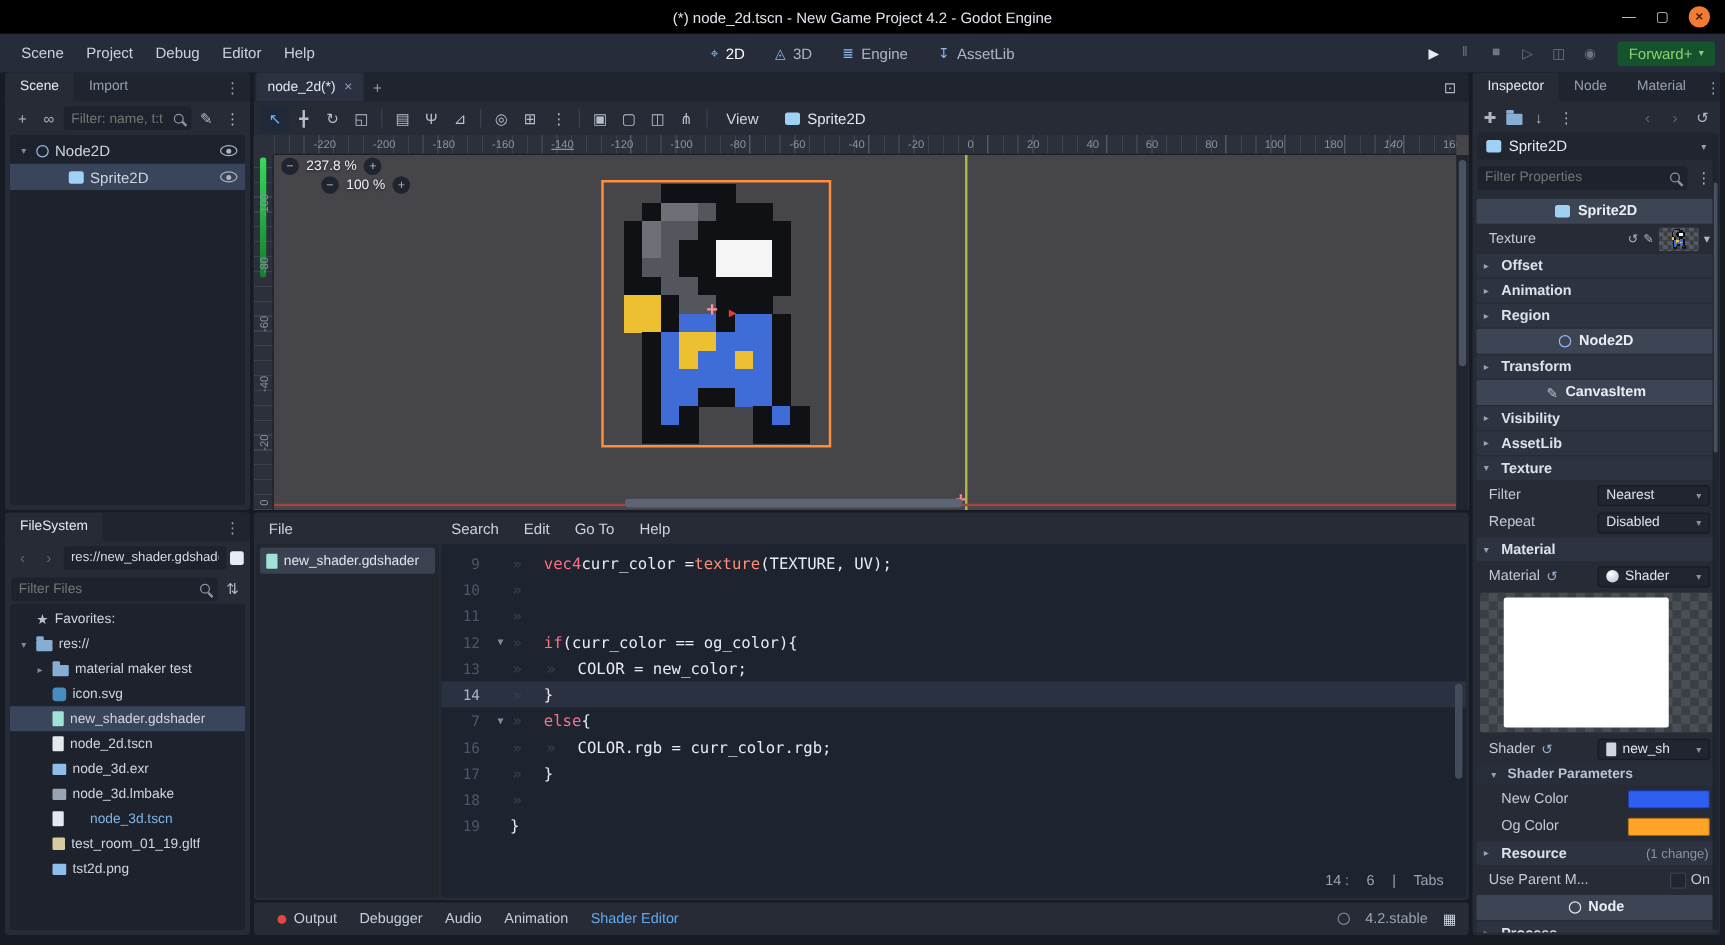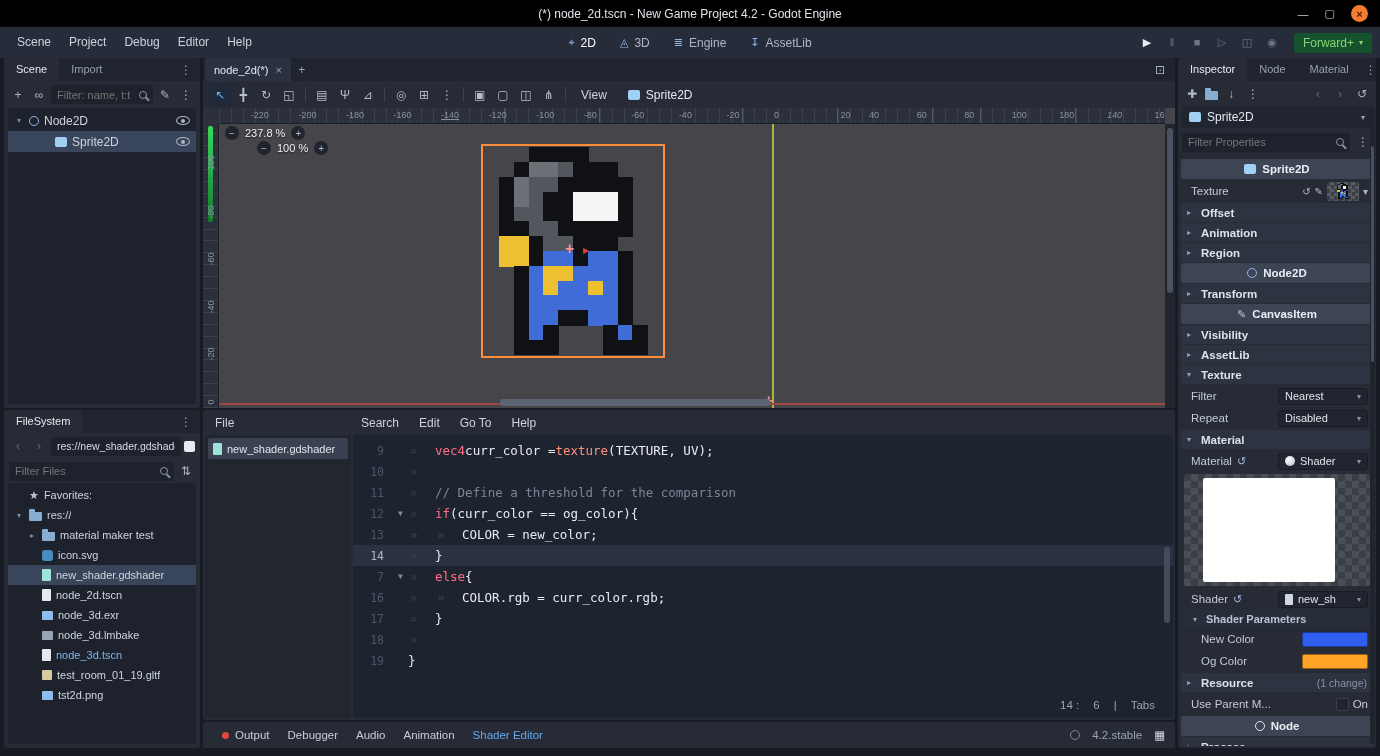--- a/index.html
+++ b/index.html
@@ -49,21 +49,21 @@
 .mag::after { content:""; position:absolute; width:5px; height:1.5px; background:#8b93a3; transform:rotate(45deg); right:-4px; bottom:-2px; }
 .eye { width:14px; height:9px; border:1px solid #aeb6c4; border-radius:50%; position:relative; flex:none; }
 .eye::after { content:""; position:absolute; width:4px; height:4px; border-radius:50%; background:#aeb6c4; left:4px; top:1.5px; }
 
 .tree { flex:1; background:#1d222c; margin:0 4px 4px; border-radius:3px; padding:2px 0; overflow:hidden; }
 .tree-row { display:flex; align-items:center; height:21px; padding:0 6px; gap:5px; font-size:12px; color:#cfd5df; }
 .tree-row.selected { background:#38455a; }
 .tree-row .arrow { width:10px; font-size:8px; color:#7e899c; text-align:center; flex:none; }
 .tree-row .guide { color:#3e4654; font-size:10px; flex:none; }
 .tree-row .lbl { white-space:nowrap; overflow:hidden; text-overflow:ellipsis; }
-.tree-row .lbl.accent { color:#7fb5e8; }
+.tree-row .lbl.accent { color:#7fb5e8;margin-left:16px; }
 .tree-row .sp { flex:1; }
 .fs-row { height:20px; font-size:11px; }
 
 .fi { flex:none; display:inline-block; }
 .fi-star { color:#b9c1cf; font-size:11px; }
 .fi-folder { width:13px; height:9px; background:#87aed2; border-radius:1px; position:relative; margin-top:3px; }
 .fi-folder::before { content:""; position:absolute; top:-3px; left:0; width:6px; height:3px; background:#87aed2; border-radius:1px 1px 0 0; }
 .fi-godot { width:11px; height:11px; background:#478cbf; border-radius:3px; }
 .fi-shader { width:9px; height:12px; background:#9fe3d8; border-radius:1px; }
 .fi-scene { width:9px; height:12px; background:#e4e8ef; border-radius:1px; }
@@ -387,21 +387,21 @@
           <span class="rl" style="left: 126.96px;">-180</span>
           <span class="rl" style="left: 174.52px;">-160</span>
           <span class="rl" style="left: 222.08px; text-decoration: underline;">-140</span>
           <span class="rl" style="left: 269.64px;">-120</span>
           <span class="rl" style="left: 317.2px;">-100</span>
           <span class="rl" style="left: 364.76px;">-80</span>
           <span class="rl" style="left: 412.32px;">-60</span>
           <span class="rl" style="left: 459.88px;">-40</span>
           <span class="rl" style="left: 507.44px;">-20</span>
           <span class="rl" style="left: 555px;">0</span>
-          <span class="rl" style="left: 602.56px; margin-left: 19px;">20</span>
+          <span class="rl" style="left: 602.56px;">20</span>
           <span class="rl" style="left: 650.12px;">40</span>
           <span class="rl" style="left: 697.68px;">60</span>
           <span class="rl" style="left: 745.24px;">80</span>
           <span class="rl" style="left: 792.8px;">100</span>
           <span class="rl" style="left: 840.36px;">180</span>
           <span class="rl" style="left: 887.92px; font-style: italic;">140</span>
           <span class="rl" style="left: 935.48px;">160</span>
         </div>
       <div class="ruler-left" id="ruler-left">
         <div class="green-strip"></div>
@@ -579,21 +579,20 @@
               </div>
               <div class="code-line">
                 <span class="ln">10</span>
                 <span class="fold"></span>
                 <span class="tab-mark">»</span>
               </div>
               <div class="code-line">
                 <span class="ln">11</span>
                 <span class="fold"></span>
                 <span class="tab-mark">»</span>
-                <span class="cs-com">// Define a threshold for the comparison</span>
               </div>
               <div class="code-line">
                 <span class="ln">12</span>
                 <span class="fold">▼</span>
                 <span class="tab-mark">»</span>
                 <span class="cs-kw">if</span>
                 <span class="cs-pl"> (curr_color == og_color){</span>
               </div>
               <div class="code-line">
                 <span class="ln">13</span>

